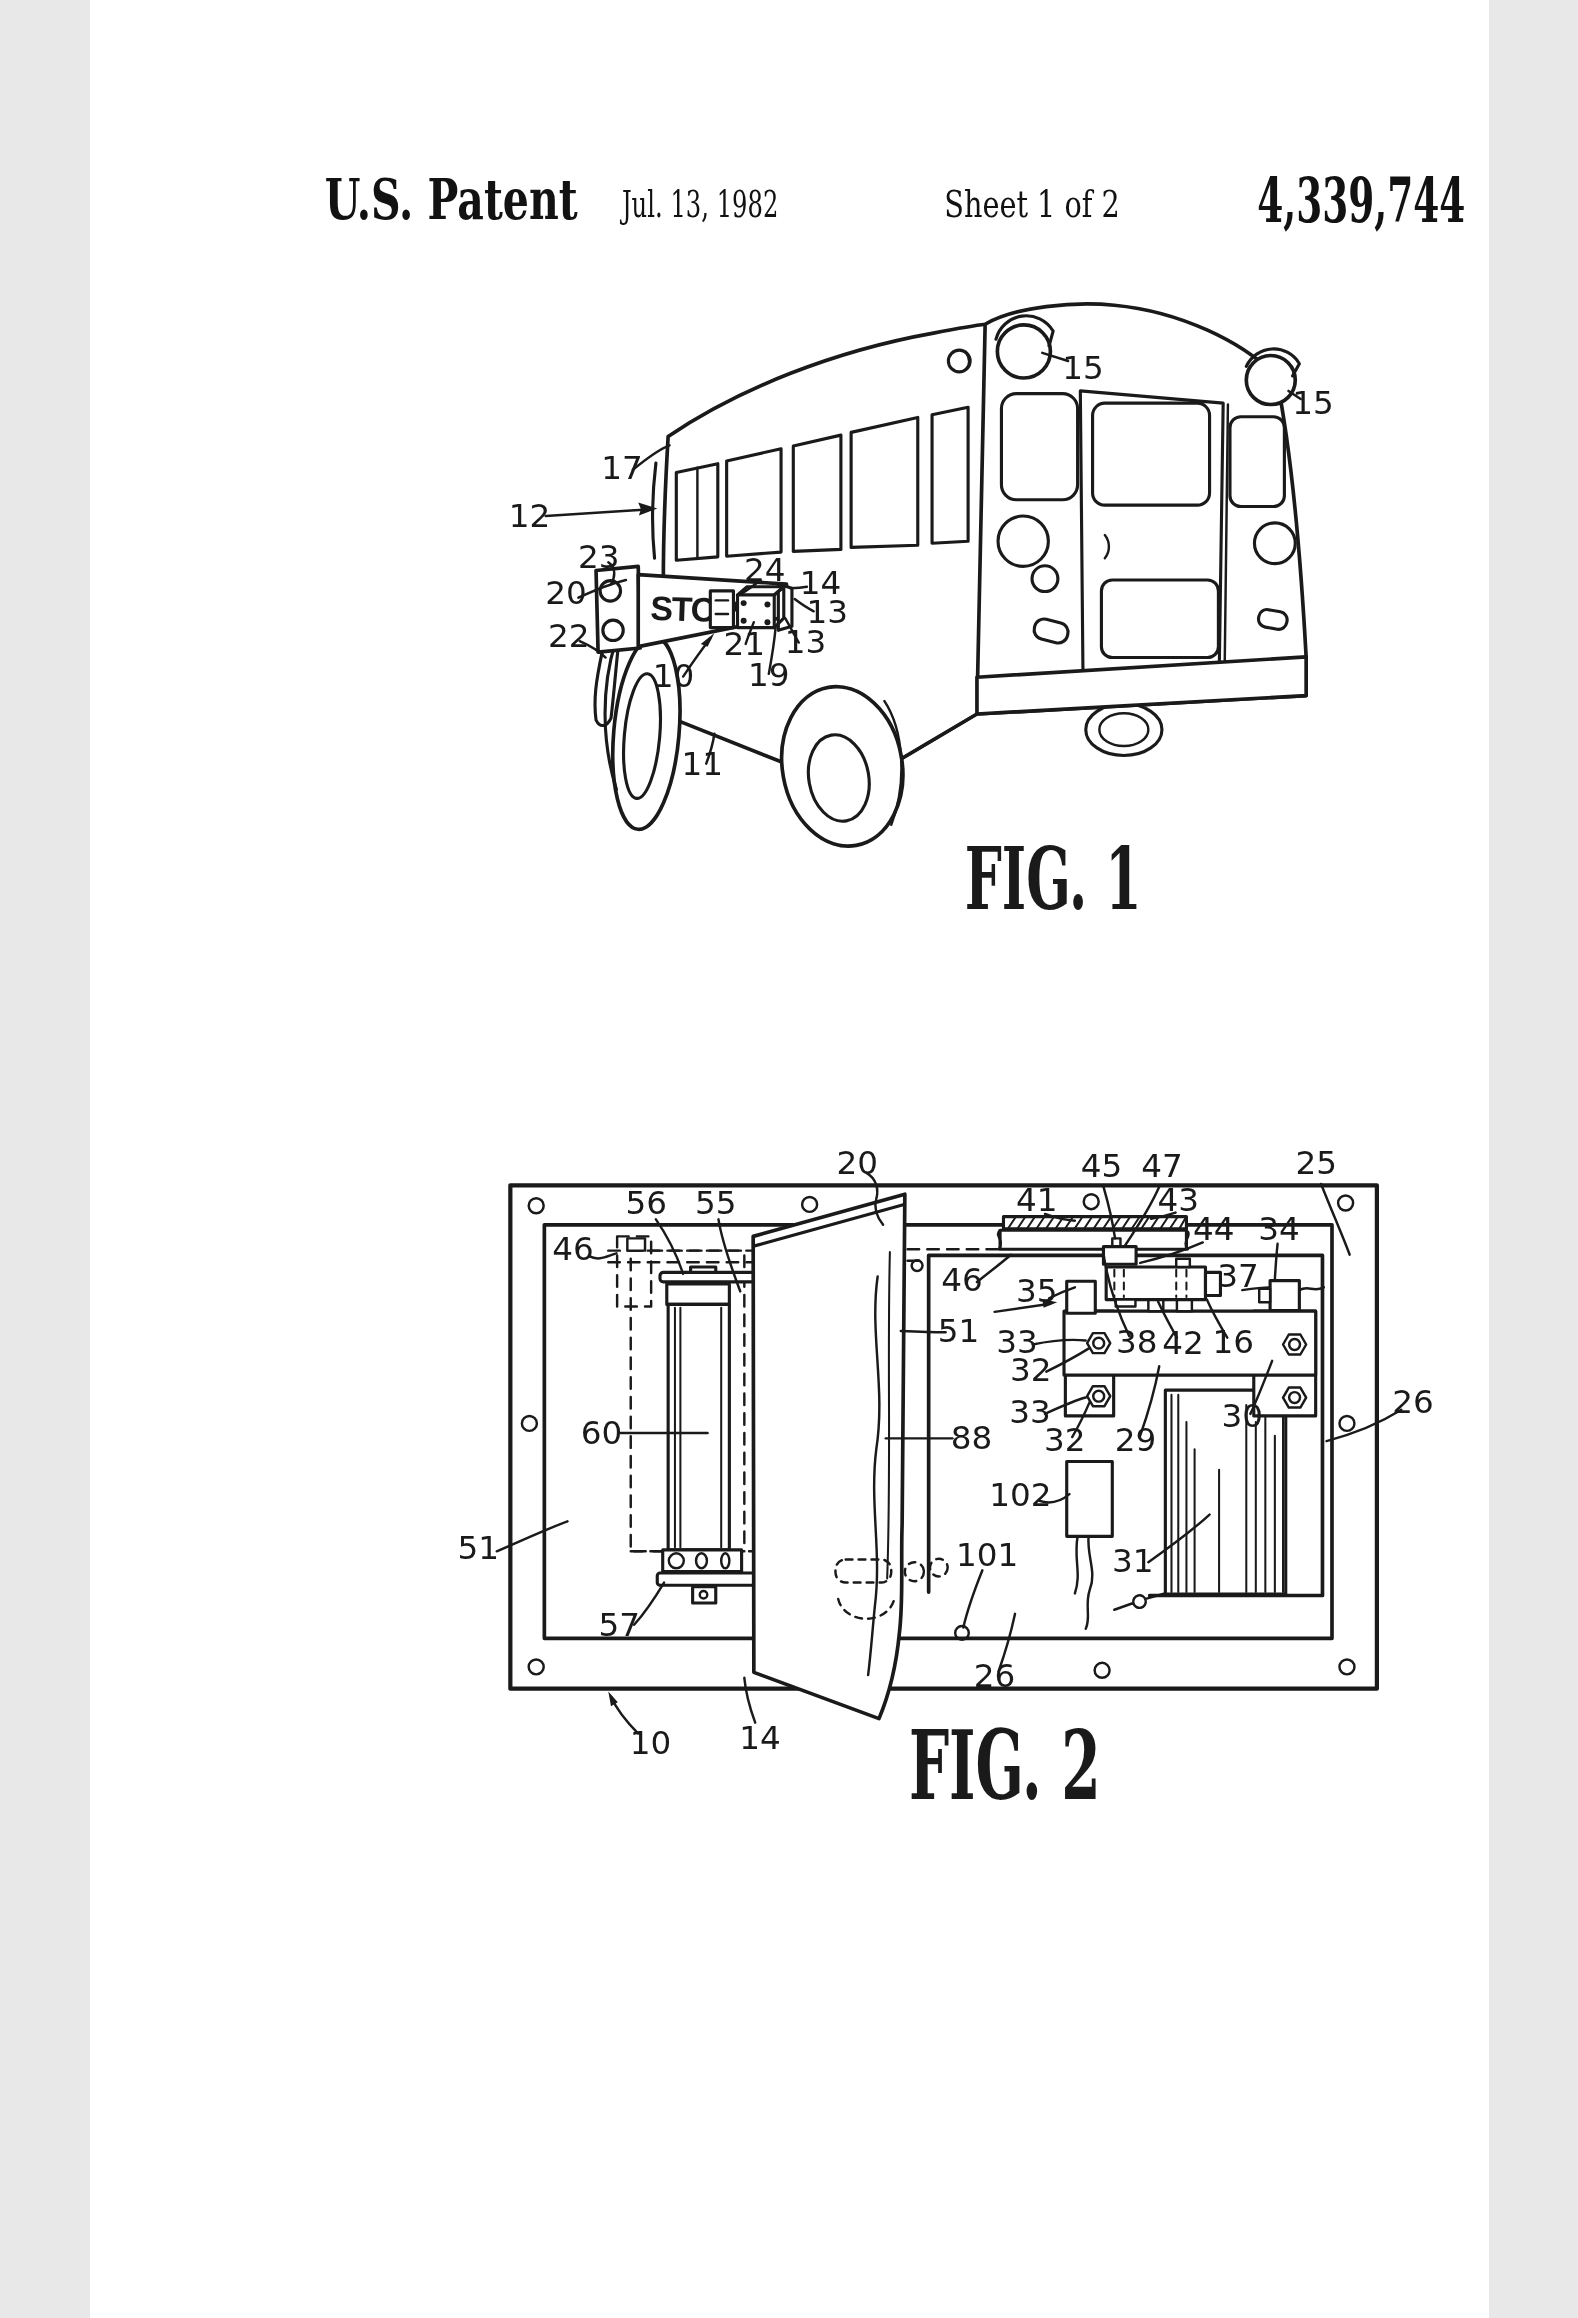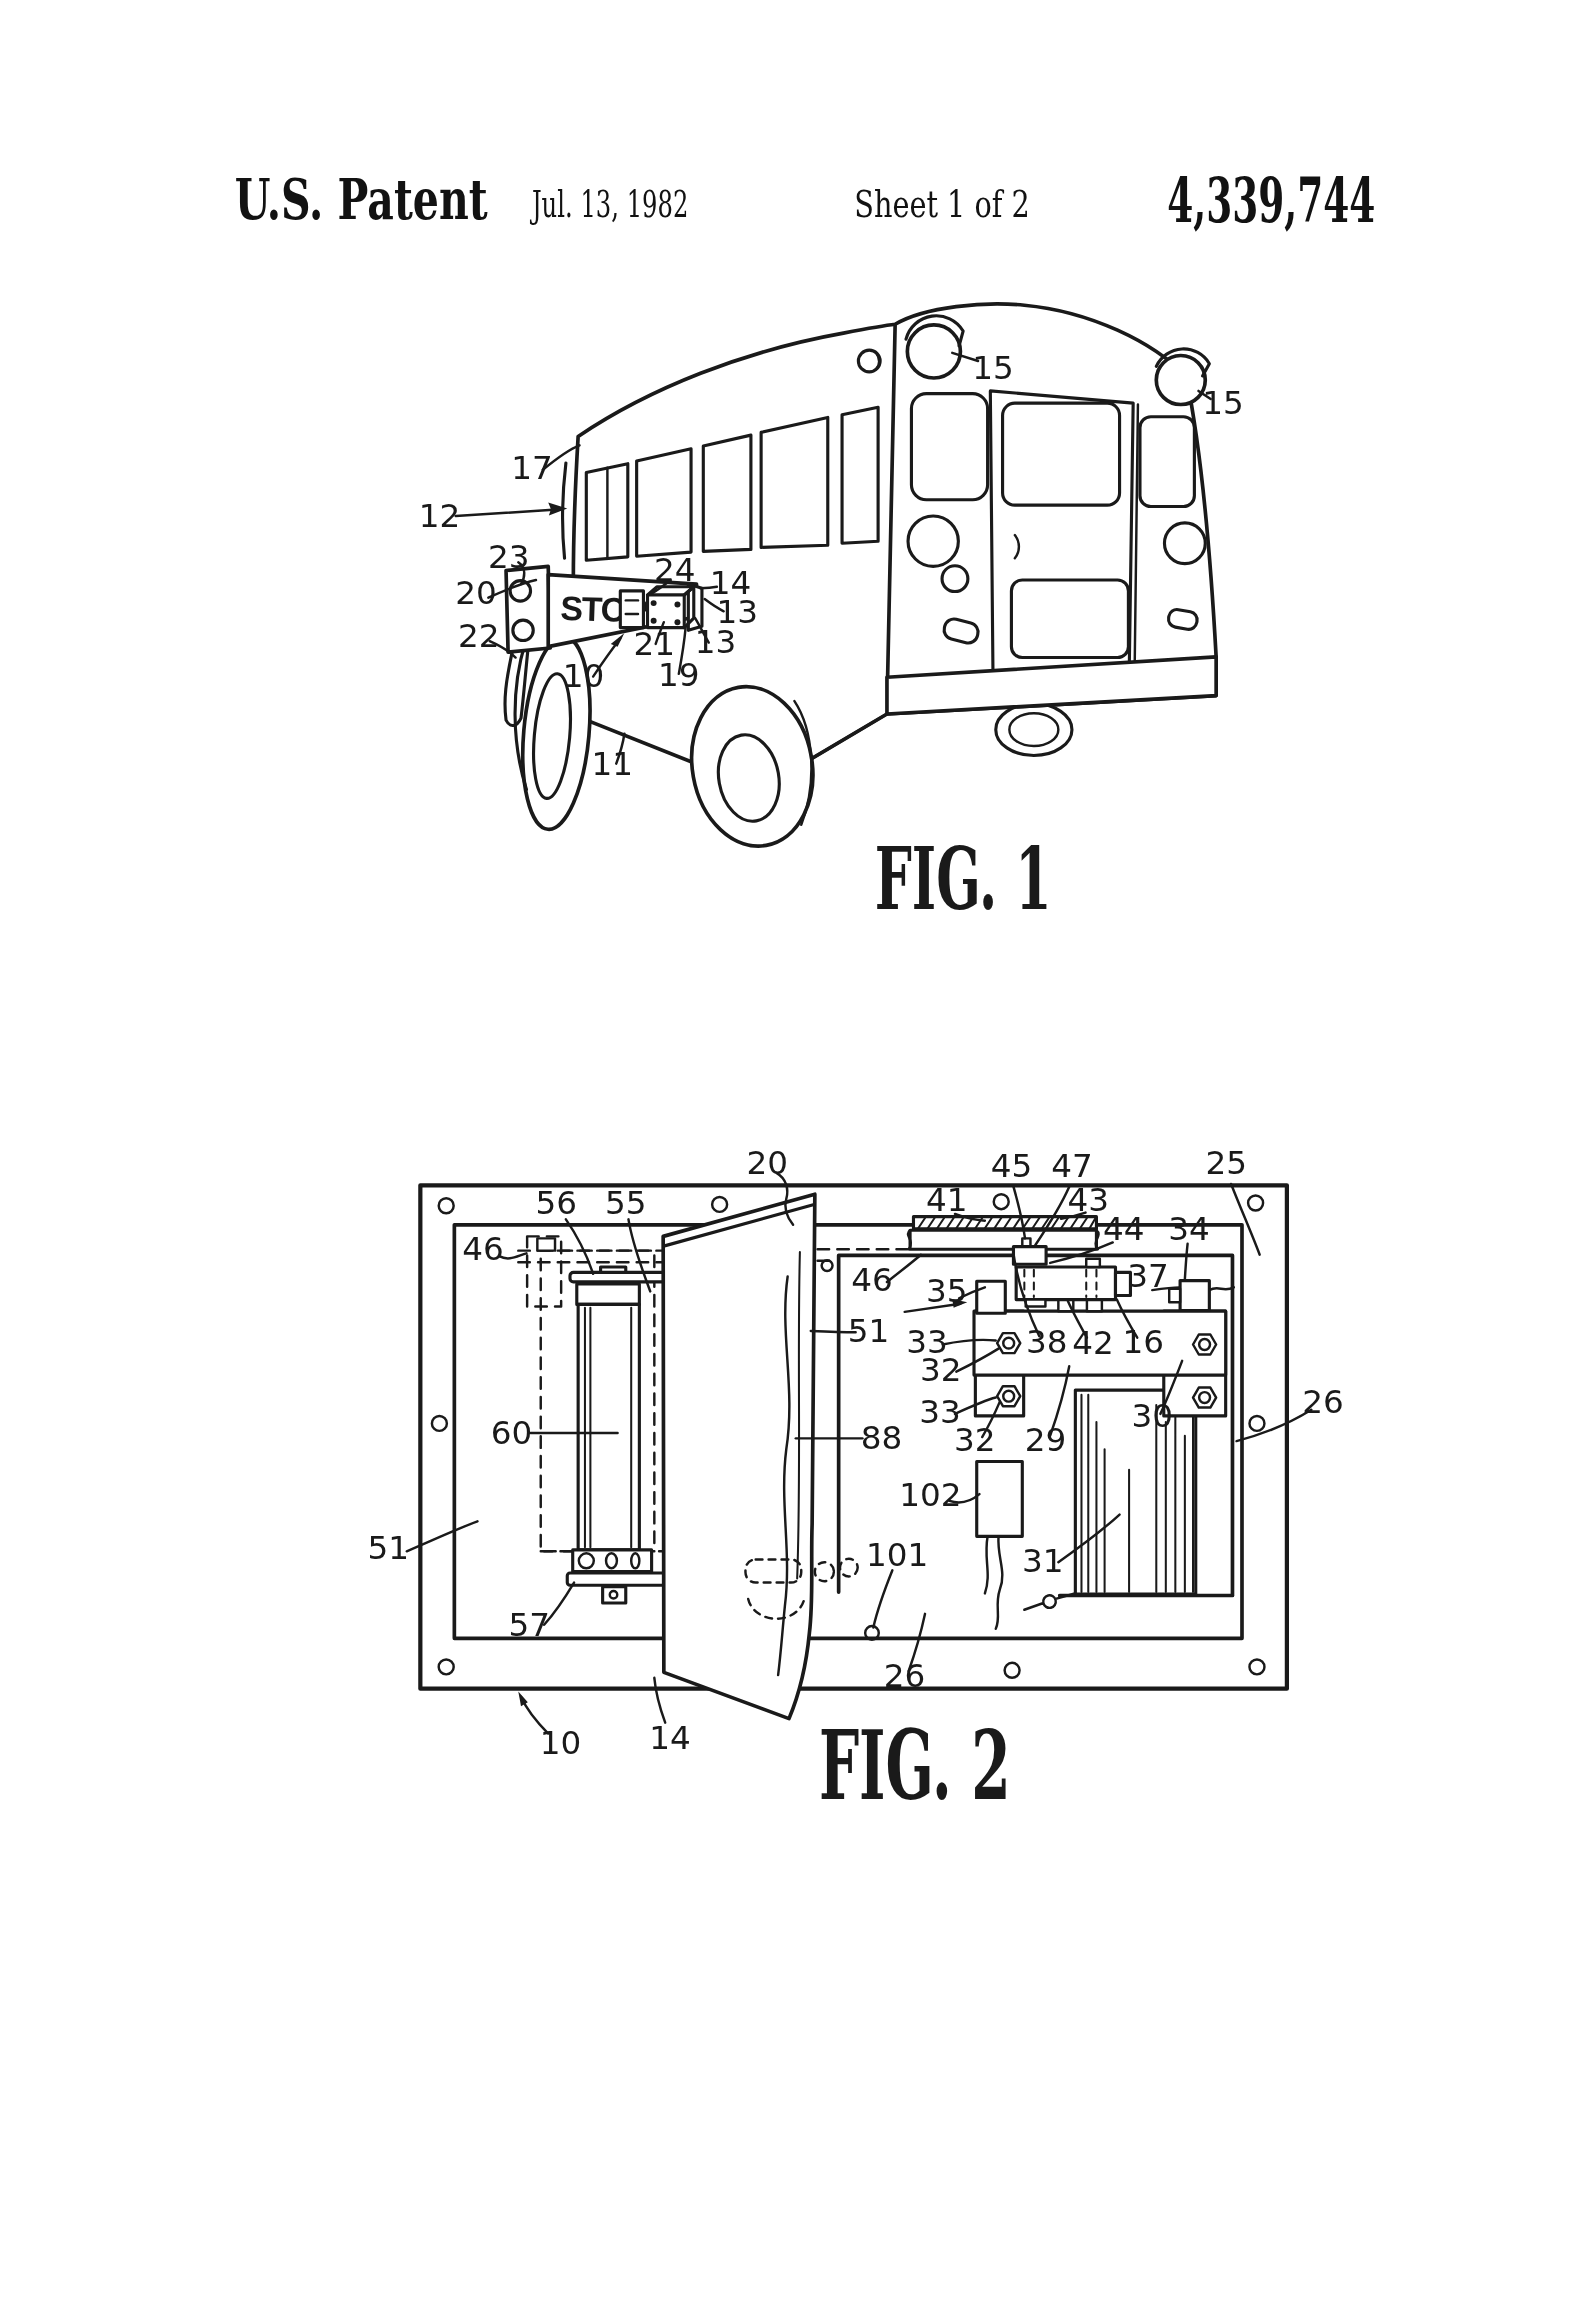--- a/index.html
+++ b/index.html
@@ -1,16 +1,16 @@
 <!DOCTYPE html>
 <html style="font-size:11px"><head>
 <meta charset="utf-8">
 <style>
   html,body{margin:0;padding:0;background:#e8e8e8;}
-  .page{position:relative;width:1578px;height:2319px;background:#ffffff;margin:0 auto;overflow:hidden;}
+  .page{position:relative;width:1399px;height:2319px;background:#ffffff;margin:0 auto;overflow:hidden;}
   svg{position:absolute;left:0;top:0;}
   
   .ln{fill:none;stroke:#1a1a1a;stroke-linecap:round;stroke-linejoin:round;}
   .w2{stroke-width:3;}
   .w3{stroke-width:3.6;}
   .w4{stroke-width:4.6;}
   .w5{stroke-width:5.4;}
   .w6{stroke-width:6.2;}
   .wf{fill:#ffffff;}
   .dsh{stroke-dasharray:17 12;}

